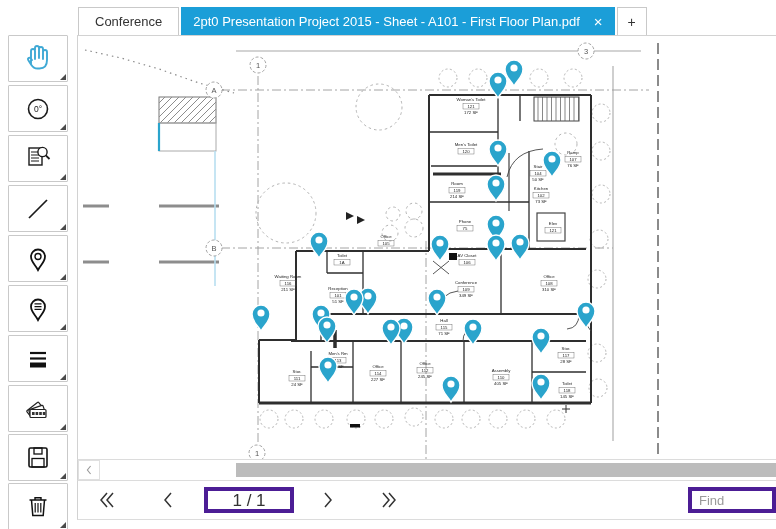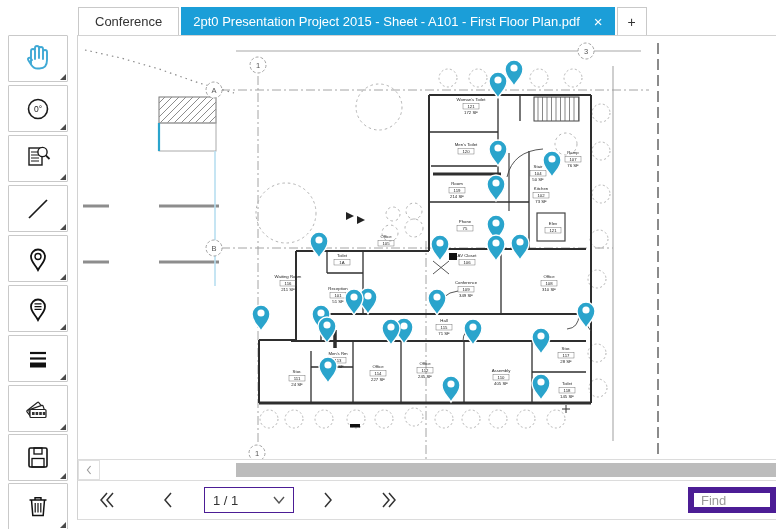--- a/index.html
+++ b/index.html
@@ -29,24 +29,24 @@
     border-top:1px solid #dcdcdc;border-bottom:1px solid #dcdcdc;border-left:1px solid #d2d2d2;
     display:flex;align-items:stretch;background:#fff;}
   .scrollbtn{width:22px;border:1px solid #e0e0e0;background:#fff;display:flex;align-items:center;
     justify-content:center;box-sizing:border-box;cursor:pointer;}
   .scrolltrack{position:relative;flex:1;}
   .scrollthumb{position:absolute;left:136px;right:0;top:3px;height:14px;background:#bcbcbc;cursor:grab;}
   
   .pagerbar{position:absolute;left:0;top:481px;width:699px;height:39px;box-sizing:border-box;
     border-bottom:1px solid #dcdcdc;border-left:1px solid #d2d2d2;display:flex;align-items:center;background:#fff;}
   .navbtn{background:none;border:none;padding:4px;cursor:pointer;display:flex;align-items:center;}
-  .pagesel{margin-left:26px;width:90px;height:26px;border:1px solid #4c1d95;box-sizing:border-box;
-    display:flex;align-items:center;font-size:13px;color:#333;padding:0 8px;cursor:pointer;background:#fff;}
+  .pagesel{margin-left:26px;width:90px;height:26px;border:4px solid #4c1d95;box-sizing:border-box;
+    display:flex;align-items:center;font-size:17px;color:#333;padding:0 8px;cursor:pointer;background:#fff;flex-direction:column;}
   .pagesel .lbl{flex:1;}
-  .findbox{margin-left:auto;margin-right:0;width:88px;height:26px;border:6px solid #4c1d95;
+  .findbox{margin-left:auto;margin-right:0;width:88px;height:26px;border:4px solid #4c1d95;
     box-sizing:border-box;font-size:13px;color:#333;padding:0 7px;outline:none;
     font-family:"Liberation Sans","DejaVu Sans",sans-serif;}
   .findbox::placeholder{color:#9a9a9a;}
   svg text{font-family:"Liberation Sans","DejaVu Sans",sans-serif;}
 </style>
 </head>
 <body>
 
 <div class="app">
 

